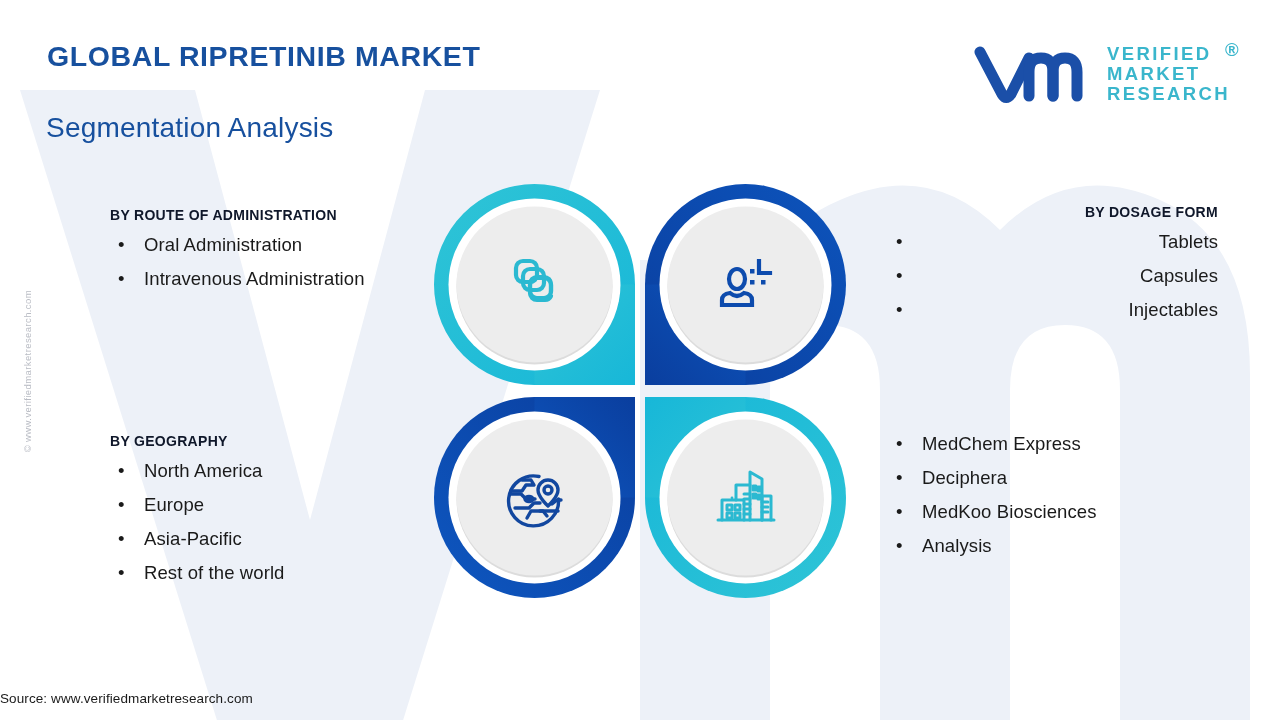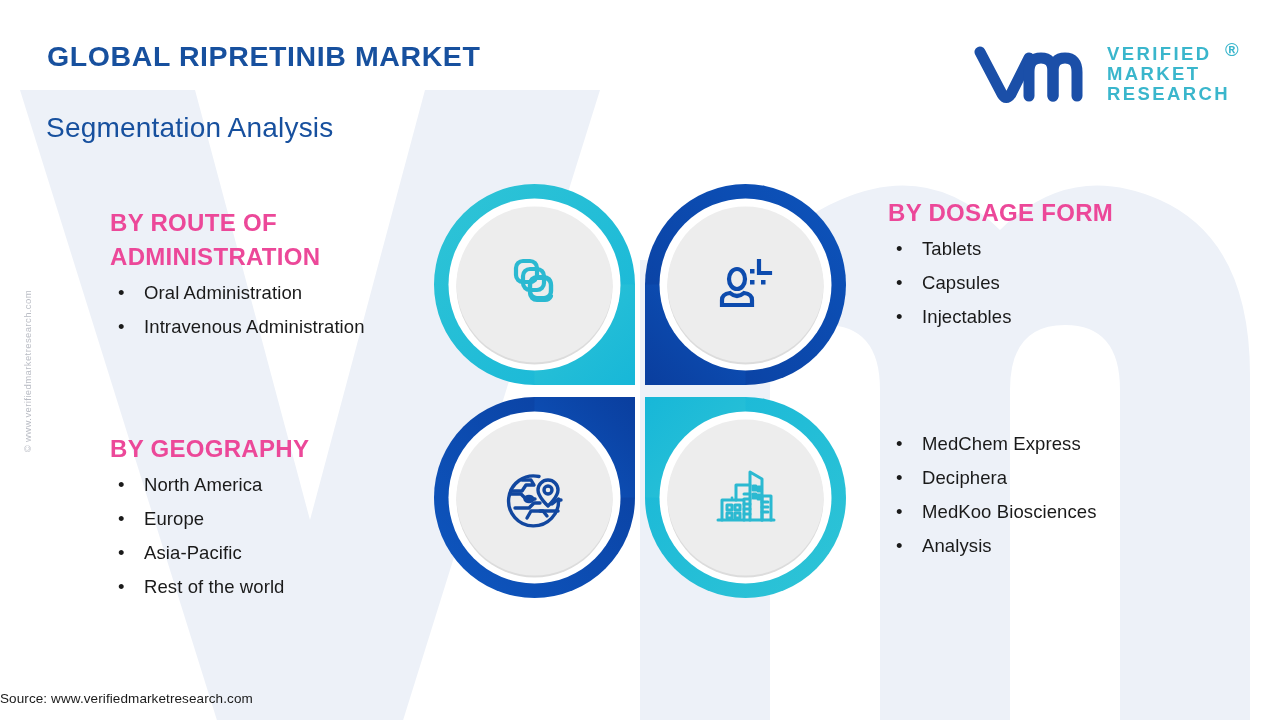--- a/index.html
+++ b/index.html
@@ -56,26 +56,26 @@
     width:230px; text-align:right;
   }
   .vcopy-inner { display:block; transform:translateX(-230px) translateY(0); }
 
   
   .col { position:absolute; z-index:3; }
   .col-left  { left:110px; width:320px; }
   .col-right { left:888px; width:330px; }
   .col-tl { top:206px; }
   .col-bl { top:432px; }
-  .col-tr { top:196px; }
+  .col-tr { top:203px;text-align:right; }
   .col-br { top:432px; }
 
   .cat-head {
-    font-size:24px; font-weight:bold; letter-spacing:0.3px;
-    color:#ec4899; line-height:1.42; margin-bottom:7px;
+    font-size:14px; font-weight:bold; letter-spacing:0.3px;
+    color:#0f172a; line-height:1.42; margin-bottom:7px;
   }
   .cat-list { list-style:none; }
   .cat-list li {
     position:relative;
     font-size:18.5px; color:#1A1A1A; line-height:1.35;
     padding-left:34px; margin-bottom:9px;
     letter-spacing:0.1px;
   }
   .cat-list li .bullet {
     position:absolute; left:8px; top:0;

